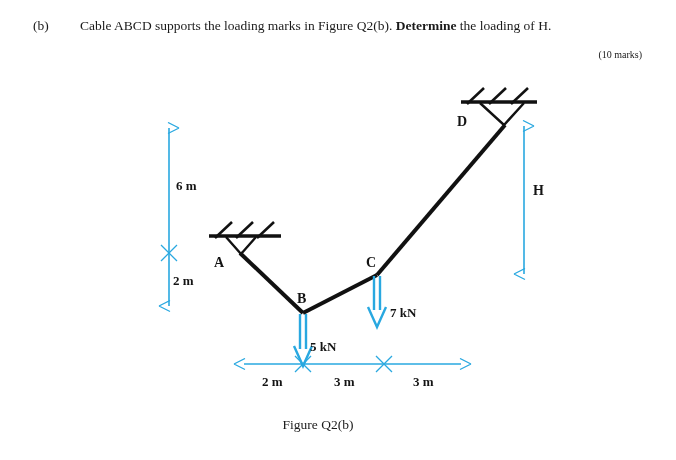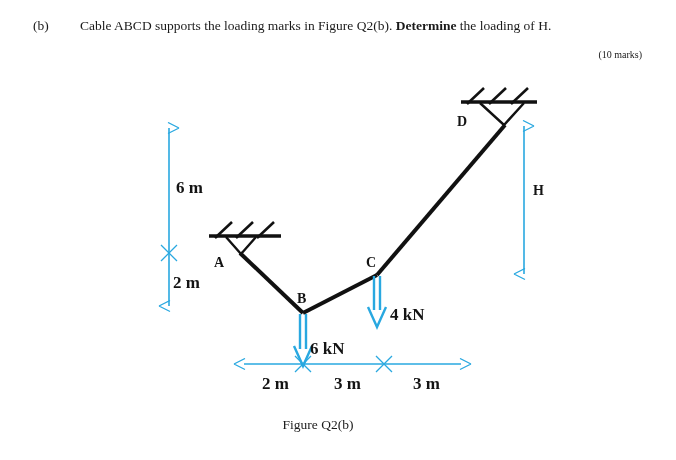--- a/index.html
+++ b/index.html
@@ -67,21 +67,21 @@
   .lbl {
     position: absolute;
     font-family: "Liberation Serif", "DejaVu Serif", serif;
     font-weight: bold;
     font-size: 13px;
     line-height: 1;
     white-space: nowrap;
     color: #141414;
   }
   .lbl.node { font-size: 14px; }
-  .lbl.dim  { font-size: 17px; }
+  .lbl.dim  { font-size: 13px; }
 
   #fig-caption {
     position: absolute;
     left: 0;
     top: 347px;
     width: 636px;
     text-align: center;
     font-family: "Liberation Serif", "DejaVu Serif", serif;
     font-weight: normal;
     font-size: 13.5px;
@@ -182,23 +182,23 @@
   <div class="lbl dim" style="left:533px; top:114px; font-size:14px;">H</div>
 
   <div class="lbl node" style="left:214px; top:186px;">A</div>
 
   <div class="lbl node" style="left:297px; top:222px;">B</div>
 
   <div class="lbl node" style="left:366px; top:186px;">C</div>
 
   <div class="lbl node" style="left:457px; top:45px;">D</div>
 
-  <div class="lbl dim" style="left:310px; top:270px;">6 kN</div>
-
-  <div class="lbl dim" style="left:390px; top:236px;">4 kN</div>
+  <div class="lbl dim" style="left:310px; top:270px;">5 kN</div>
+
+  <div class="lbl dim" style="left:390px; top:236px;">7 kN</div>
 
   <div class="lbl dim" style="left:262px; top:305px;">2 m</div>
 
   <div class="lbl dim" style="left:334px; top:305px;">3 m</div>
 
   <div class="lbl dim" style="left:413px; top:305px;">3 m</div>
 
   <div id="fig-caption">Figure Q2(b)</div>
 </div>
 

